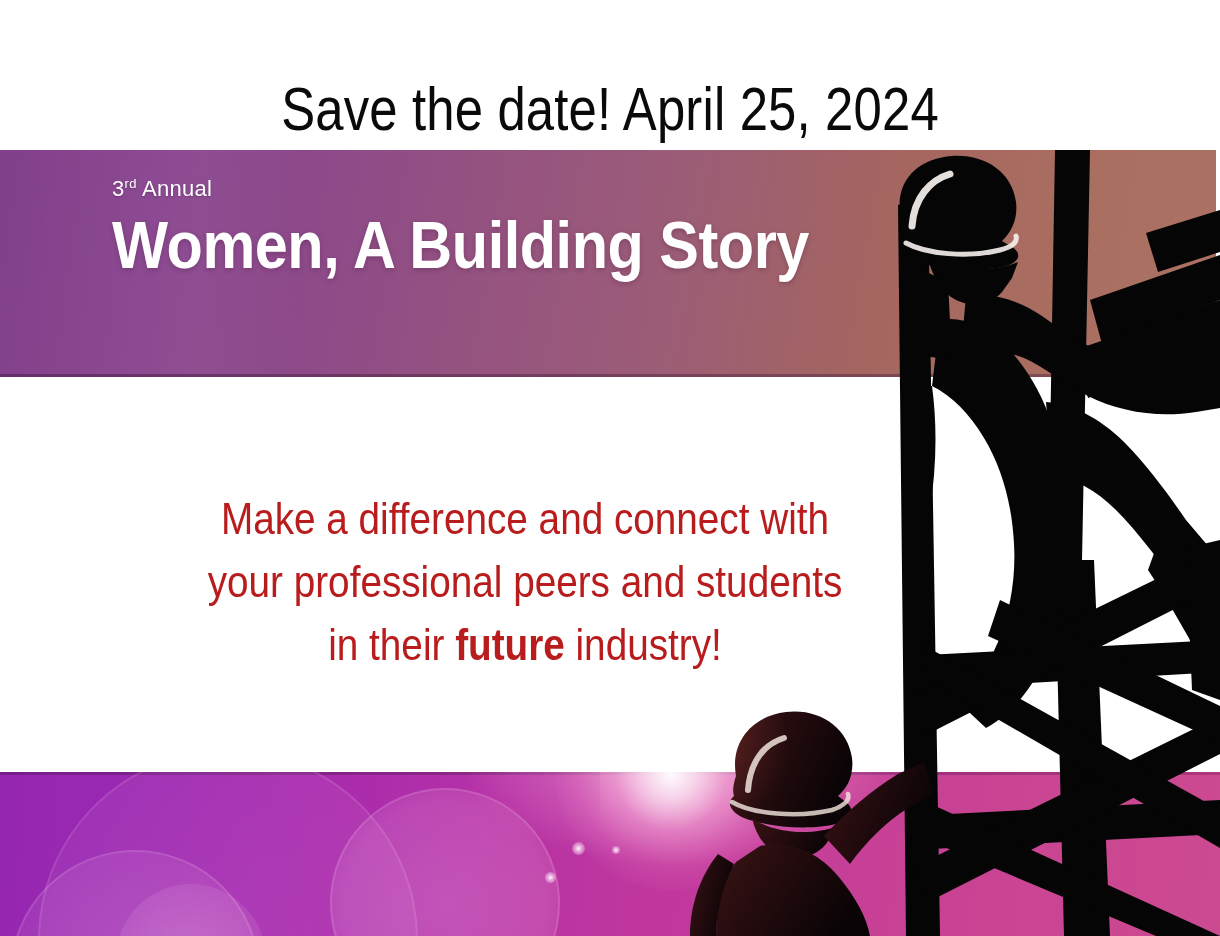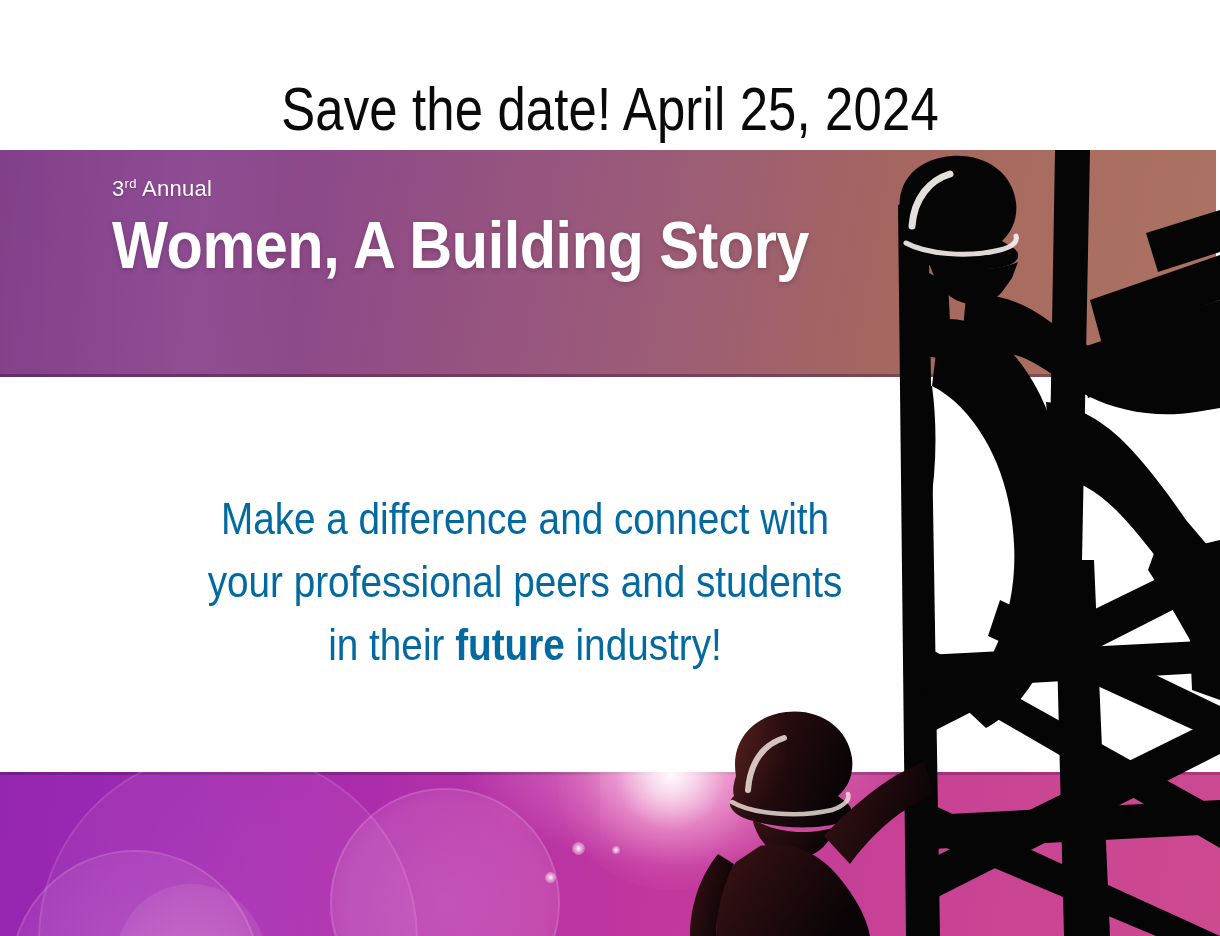--- a/index.html
+++ b/index.html
@@ -107,21 +107,21 @@
     text-shadow: 0 2px 6px rgba(70,25,60,.30);
   }
 
   
   .body-copy {
     position: absolute;
     left: 0;
     top: 487px;
     width: 1050px;
     text-align: center;
-    color: #0369a1;
+    color: #b91c1c;
     font-size: 45px;
     line-height: 63px;
     font-weight: 400;
     z-index: 3;
   }
   .body-copy .line {
     transform: scaleX(0.86);
     transform-origin: 50% 50%;
     white-space: nowrap;
   }

